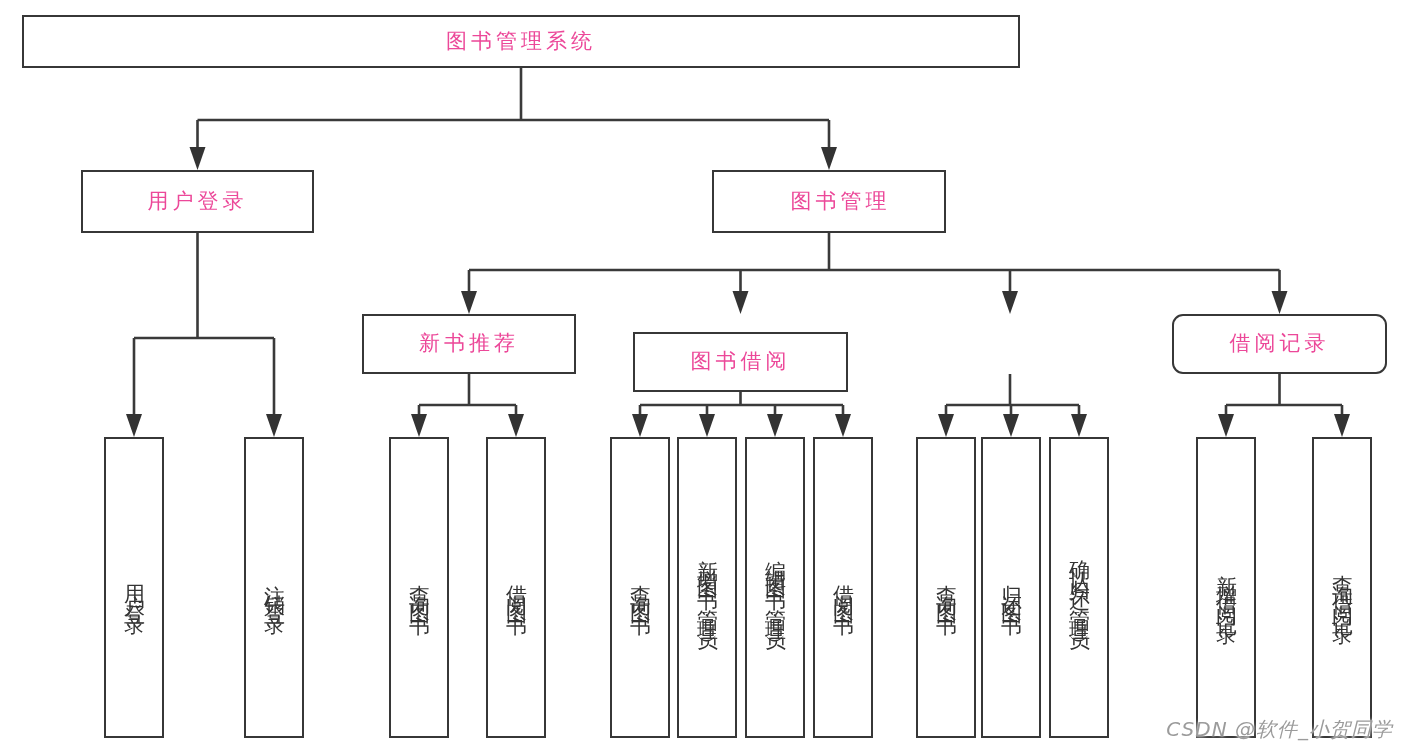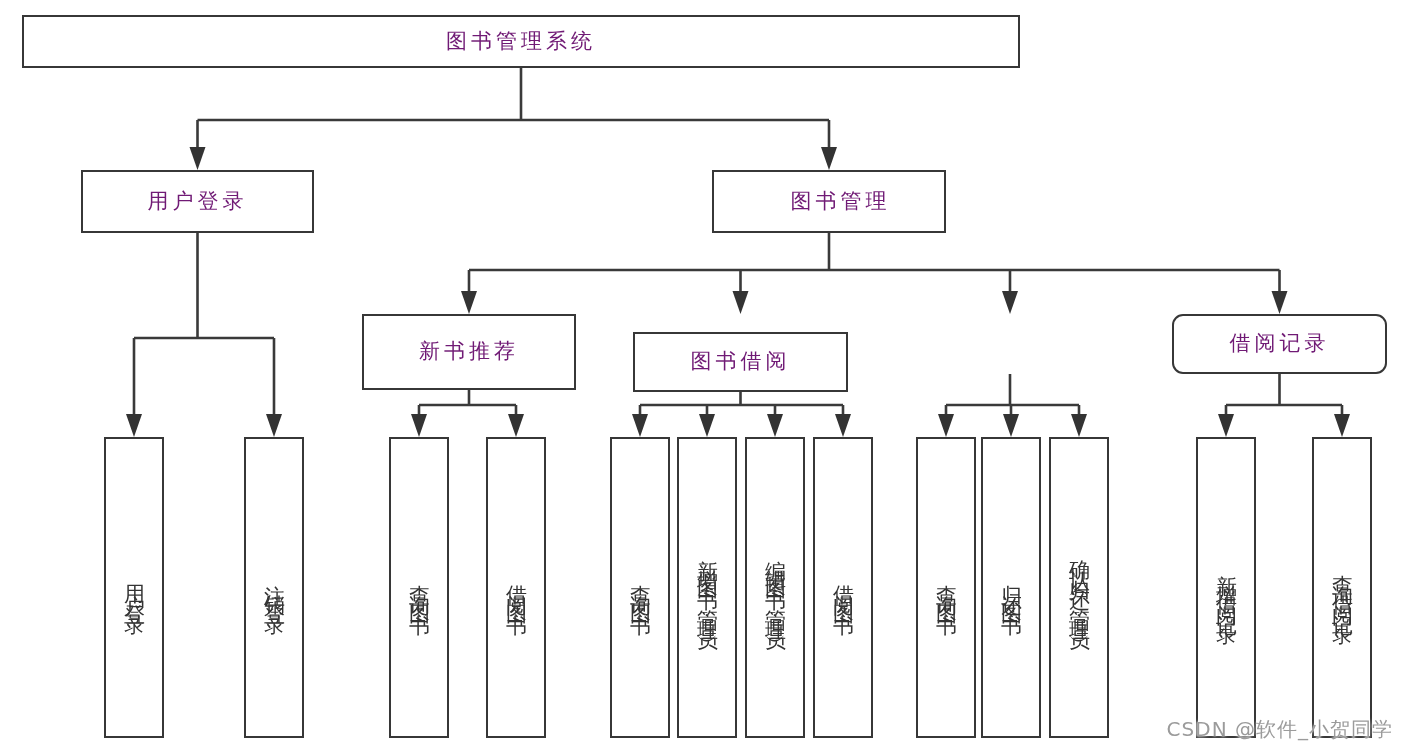--- a/index.html
+++ b/index.html
@@ -8,31 +8,31 @@
     font-family:"DejaVu Sans","Liberation Sans",sans-serif;overflow:hidden;
   }
   .wires{position:absolute;left:0;top:0;width:1405px;height:747px;}
   .wires path{stroke:#3a3a3a;stroke-width:2.6;fill:none;}
   .wires polygon{fill:#333333;stroke:none;}
   .node{
     position:absolute;box-sizing:border-box;background:#ffffff;
     border:2.5px solid #373737;display:flex;align-items:center;justify-content:center;
   }
   .node .lbl{
-    font-size:21px;letter-spacing:4px;color:#701a75;white-space:nowrap;line-height:1.2;
+    font-size:21px;letter-spacing:4px;color:#ec4899;white-space:nowrap;line-height:1.2;
   }
   .leaf{top:437px;width:60px;height:301px;}
   .leaf .lbl{
     writing-mode:vertical-rl;text-orientation:mixed;
     font-size:21px;letter-spacing:10px;line-height:1;color:#333333;
   }
   .watermark{
     position:absolute;right:12px;bottom:4px;font-size:20px;color:#9b9b9b;
     letter-spacing:1px;white-space:nowrap;
-    text-shadow:0 0 2px #ffffff,0 0 4px #ffffff;z-index:10;
+    text-shadow:0 0 2px #ffffff,0 0 4px #ffffff;z-index:10;font-style:italic;
   }
 </style>
 </head>
 <body>
 
 <div class="canvas">
 
   <svg class="wires" viewBox="0 0 1405 747" xmlns="http://www.w3.org/2000/svg">
     <g>
       <path d="M521,68 V120 M197.5,120 H829 M197.5,120 V150 M829,120 V150"></path>
@@ -80,21 +80,21 @@
     <span class="lbl">图书管理系统</span>
   </div>
 
   <div class="node" style="left:81px;top:170px;width:233px;height:63px;">
     <span class="lbl">用户登录</span>
   </div>
   <div class="node" style="left:712px;top:170px;width:234px;height:63px;padding-left:23px;">
     <span class="lbl">图书管理</span>
   </div>
 
-  <div class="node" style="left:362px;top:314px;width:214px;height:76px;">
+  <div class="node" style="left:362px;top:314px;width:214px;height:60px;">
     <span class="lbl">新书推荐</span>
   </div>
   <div class="node" style="left:633px;top:332px;width:215px;height:60px;">
     <span class="lbl">图书借阅</span>
   </div>
   <div class="node" style="left:1172px;top:314px;width:215px;height:60px;border-radius:11px;">
     <span class="lbl">借阅记录</span>
   </div>
 
   <div class="node leaf" style="left:104px;">

